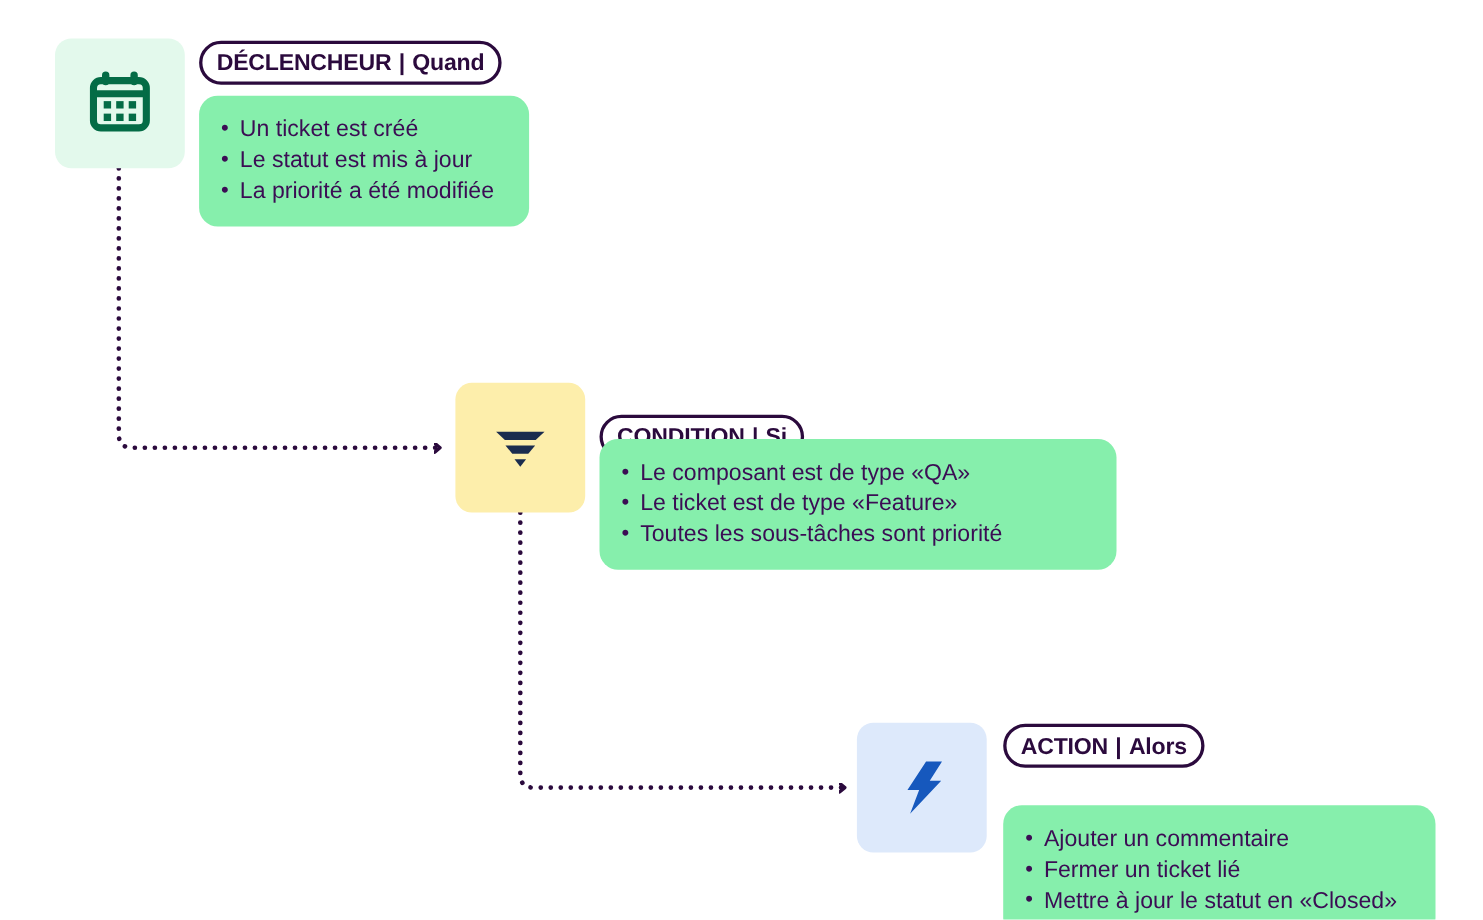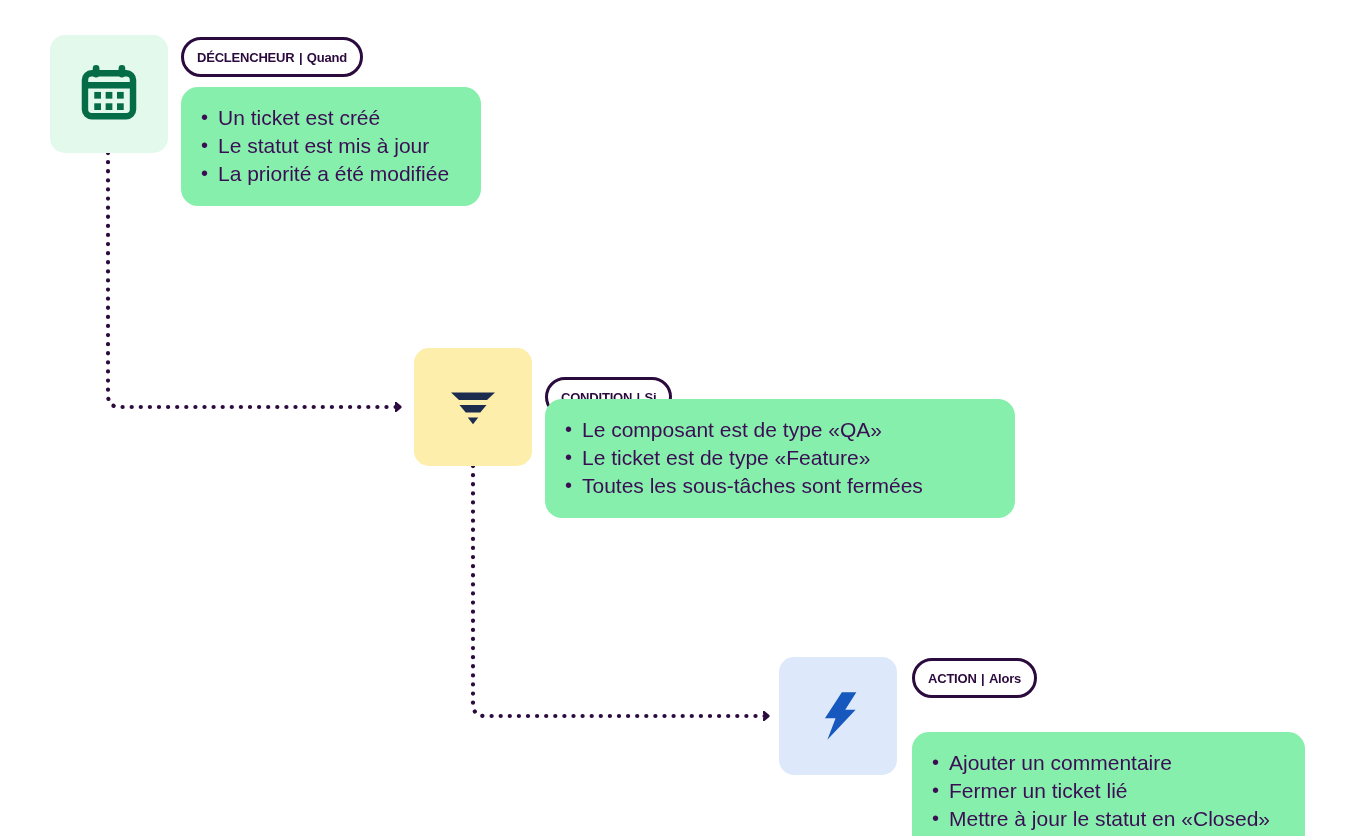--- a/index.html
+++ b/index.html
@@ -55,21 +55,21 @@
     border: 3px solid #2b0a3d;
     background: #ffffff;
     border-radius: 999px;
     height: 40px;
     display: inline-flex;
     align-items: center;
     padding: 0 13px;
     white-space: nowrap;
   }
   .badge-text {
-    font-size: 13px;
+    font-size: 21px;
     letter-spacing: -0.2px;
     color: #2b0a3d;
     line-height: 1;
   }
   .badge-text .kind {
     font-weight: 700;
   }
   .badge-text .sep {
     font-weight: 700;
     margin: 0 1px;
@@ -168,21 +168,21 @@
     </div>
 
     <div class="badge" style="left:545px; top:349px;margin-top:28px;">
       <span class="badge-text"><span class="kind">CONDITION</span><span class="sep"> | </span><span class="qual">Si</span></span>
     </div>
 
     <div class="listbox" style="left:545px; top:399px; width:470px;">
       <ul>
         <li>Le composant est de type «QA»</li>
         <li>Le ticket est de type «Feature»</li>
-        <li>Toutes les sous-tâches sont fermées</li>
+        <li>Toutes les sous-tâches sont priorité</li>
       </ul>
     </div>
   </div>
 
   <div class="node">
 
     <div class="tile" style="left:779px; top:657px; background:#dde9fb;">
       <span>
         <svg width="58" height="58" viewBox="0 0 24 24" fill="none">
           <path d="M13.6 2.2 H19.6 L15.0 9.4 H19.3 L7.6 21.8 L11.0 12.9 H6.6 Z" fill="#1658bd"></path>

